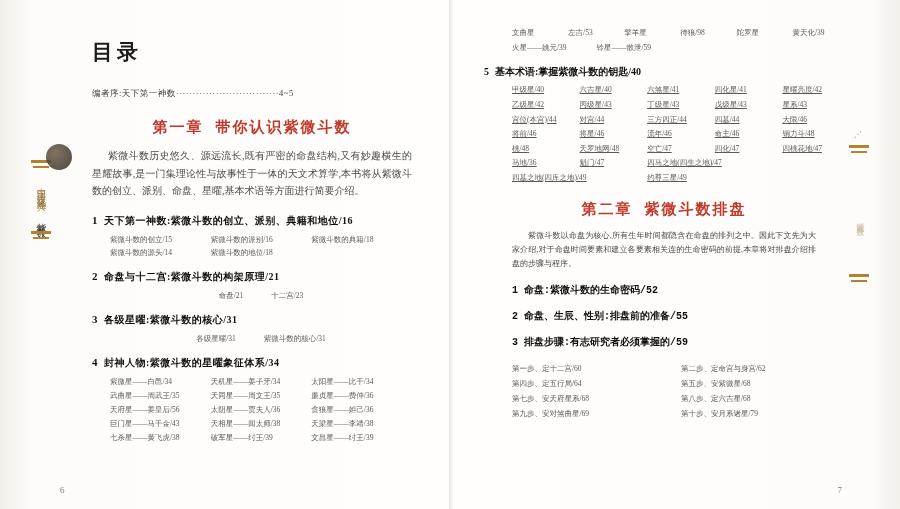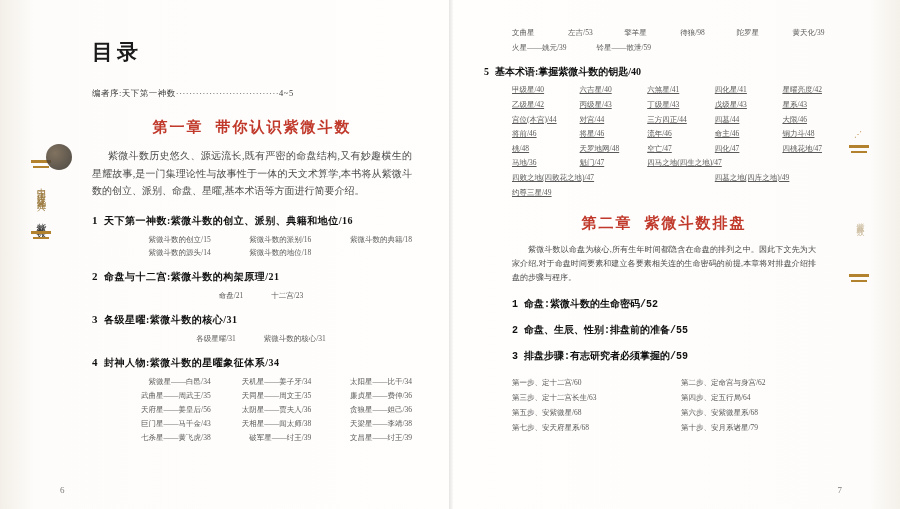--- a/index.html
+++ b/index.html
@@ -107,21 +107,21 @@
   }
   .sec-num {
     font-size: 11px; color:#111; margin-right: 6px; font-weight:bold;
   }
   .sub-grid {
     display:flex; flex-wrap:wrap;
     font-size:7.5px; color:#5a5a5a;
     line-height:1.85;
     padding-left: 18px;
   }
-  .sub-grid .s { width: 33.33%; text-align: right; }
+  .sub-grid .s { width: 33.33%; }
   .sub-grid.center { justify-content:center; }
   .sub-grid.center .s { width:auto; margin: 0 14px; }
 
   
   .top-list {
     display:flex; flex-wrap:wrap;
     font-size:7.5px; color:#5a5a5a;
     line-height:1.95;
     padding-left: 34px;
     margin-bottom: 10px;
@@ -318,21 +318,20 @@
           <div class="s" style="width:20%">桃/48</div>
           <div class="s" style="width:20%">天罗地网/48</div>
           <div class="s" style="width:20%">空亡/47</div>
           <div class="s" style="width:20%">四化/47</div>
           <div class="s" style="width:20%">四桃花地/47</div>
 
           <div class="s" style="width:20%">马地/36</div>
           <div class="s" style="width:20%">魁门/47</div>
 
           <div class="s" style="width:40%">四马之地(四生之地)/47</div>
-          <div class="s" style="width:40%">四败之地(四败花之地)/47</div>
           <div class="s" style="width:20%"></div>
           <div class="s" style="width:40%">四墓之地(四库之地)/49</div>
           <div class="s" style="width:30%">约尊三星/49</div>
         </div>
       </div>
 
       <div class="chapter-head" style="margin-top:14px;">
         <span class="num">第二章</span><span>紫微斗数排盘</span>
       </div>
       <div class="chapter2-intro">紫微斗数以命盘为核心,所有生年时间都隐含在命盘的排列之中。因此下文先为大家介绍,对于命盘时间要素和建立各要素相关连的生命密码的前提,本章将对排盘介绍排盘的步骤与程序。</div>
@@ -345,25 +344,25 @@
           <span class="n">2</span><span>命盘、生辰、性别:排盘前的准备/55</span>
         </div>
         <div class="ch2-sec" style="">
           <span class="n">3</span><span>排盘步骤:有志研究者必须掌握的/59</span>
         </div>
       </div>
 
       <div class="step-grid">
         <div class="s">第一步、定十二宫/60</div>
         <div class="s">第二步、定命宫与身宫/62</div>
-        <div class="s">第三步、定十二宫长生/63</div>
         <div class="s">第四步、定五行局/64</div>
         <div class="s">第五步、安紫微星/68</div>
-        <div class="s">第六步、安紫微星系/68</div>
         <div class="s">第七步、安天府星系/68</div>
+        <div class="s">第八步、定六吉星/68</div>
+        <div class="s">第九步、安对煞曲星/69</div>
         <div class="s">第十步、安月系诸星/79</div>
       </div>
 
     </div>
 
     <div class="folio folio-right">7</div>
   </div>
 
   <div class="gutter"></div>
 </div>

